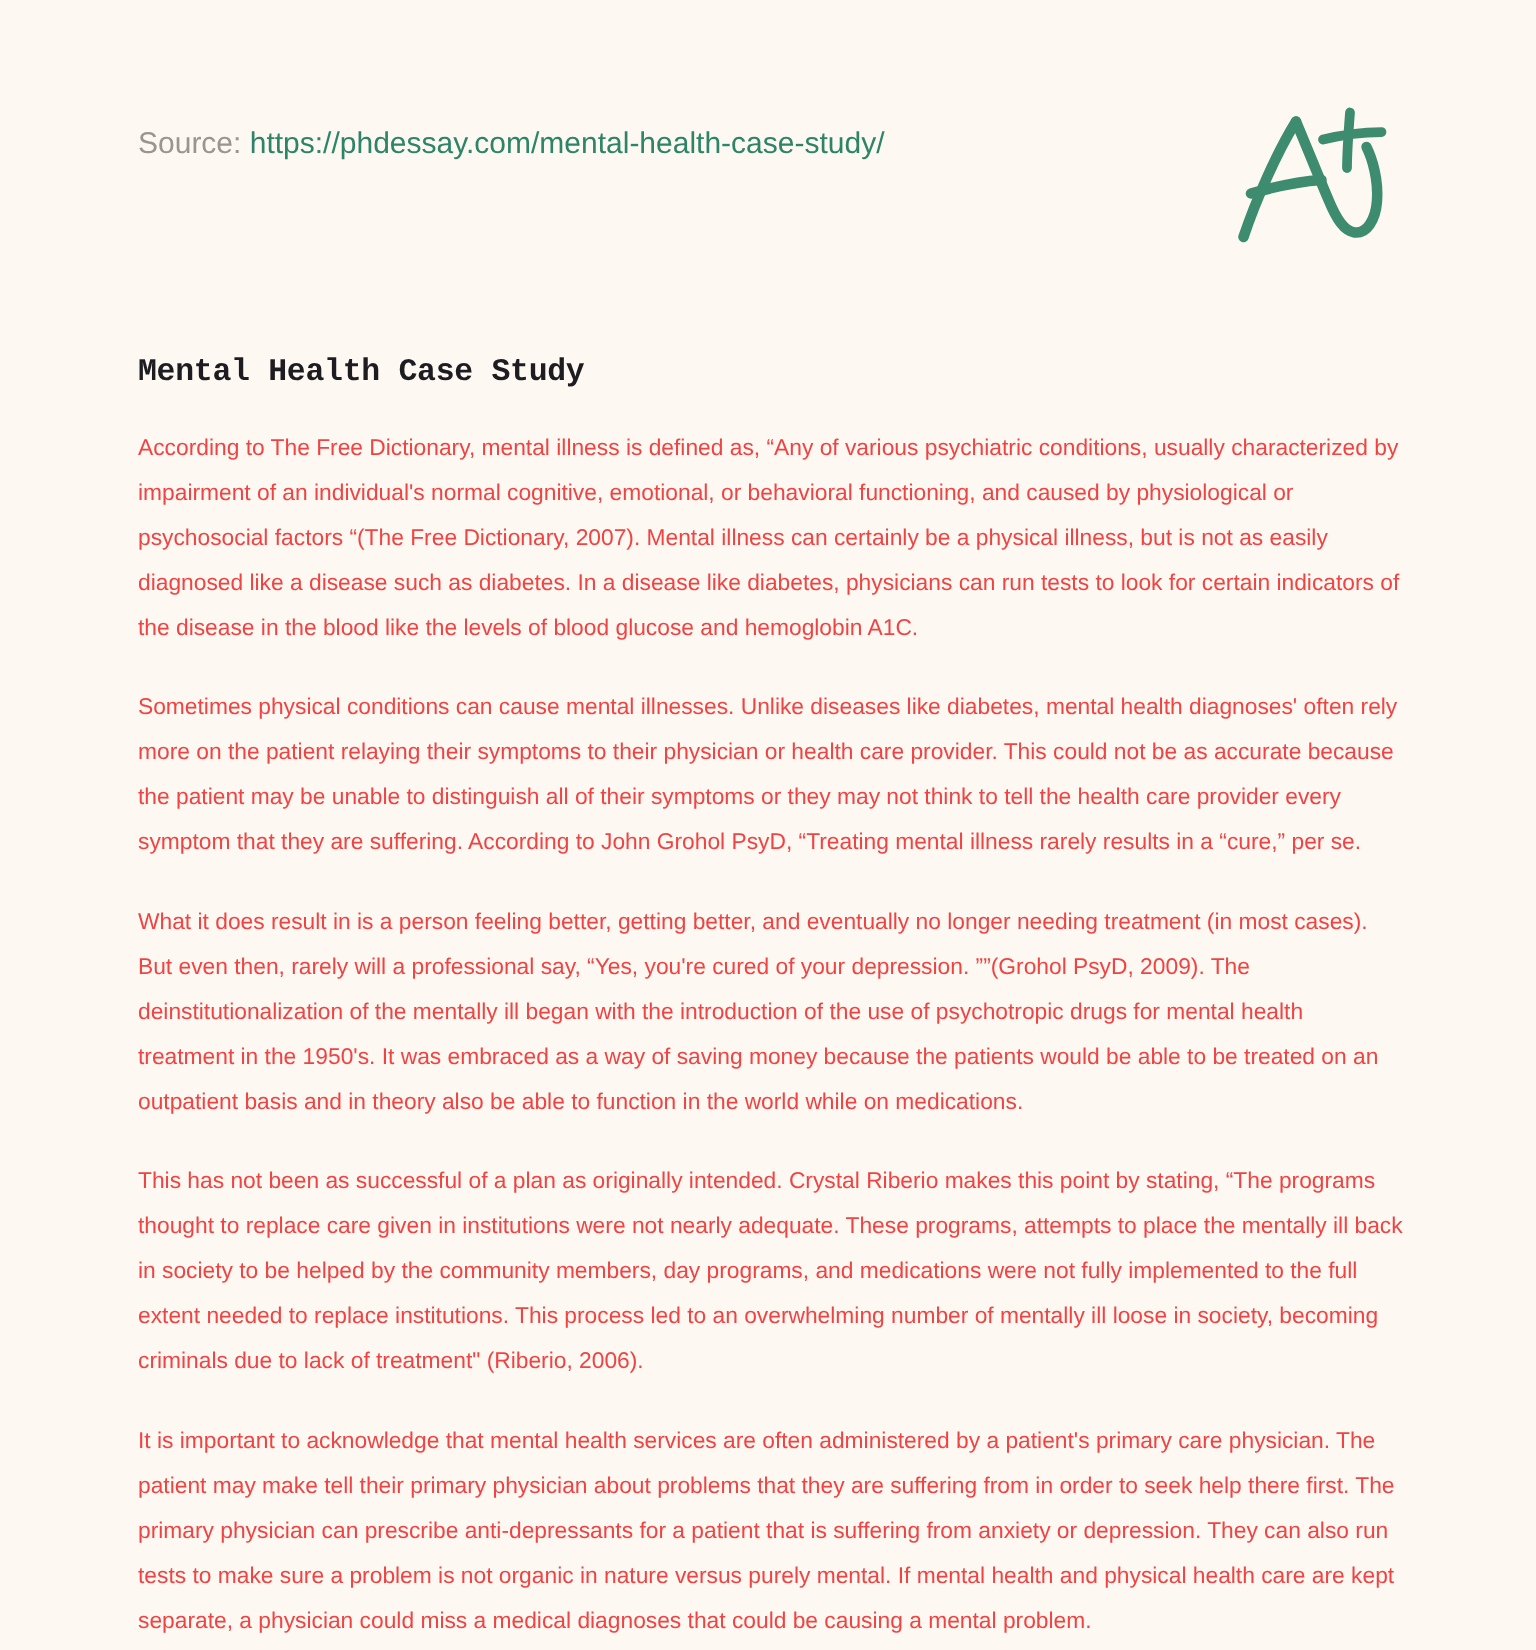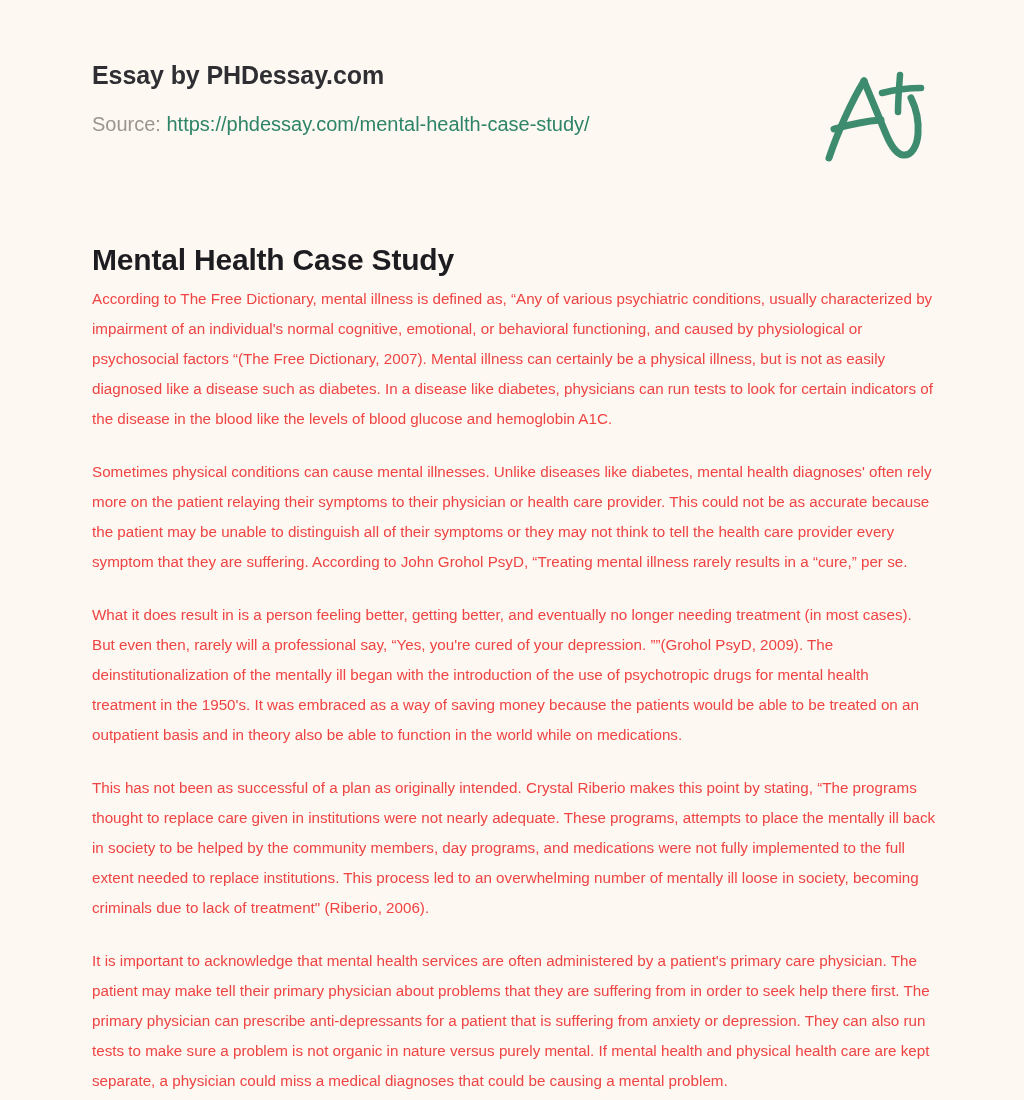--- a/index.html
+++ b/index.html
@@ -61,25 +61,26 @@
     height: 108px;
   }
   .logo svg { display: block; width: 112px; height: 108px; }
 
   
   .doc-title {
     position: absolute;
     left: 92px;
     top: 222px;
     width: 860px;
-    font-size: 30px;
+    font-size: 21px;
     font-weight: bold;
     color: #1d1d21;
     letter-spacing: -0.2px;
     line-height: 1.2;
+    font-family: Liberation Mono, monospace;
   }
 
   
   .body-copy {
     position: absolute;
     left: 92px;
     top: 284px;
     width: 845px;
   }
   .body-copy p {
@@ -90,21 +91,20 @@
     text-align: left;
   }
   .body-copy p:last-child { margin-bottom: 0; }
 </style>
 </head>
 <body>
 
 <div class="page">
 
   <div class="header">
-    <div class="brand-line">Essay by PHDessay.com</div>
     <div class="source-line">
       <span class="source-label">Source:</span>
       <a class="source-url" href="#">https://phdessay.com/mental-health-case-study/</a>
     </div>
   </div>
 
   <div class="logo">
     <svg viewBox="0 0 112 108" xmlns="http://www.w3.org/2000/svg">
       <g fill="none" stroke="#3d8c70" stroke-linecap="round" stroke-linejoin="round">
 

